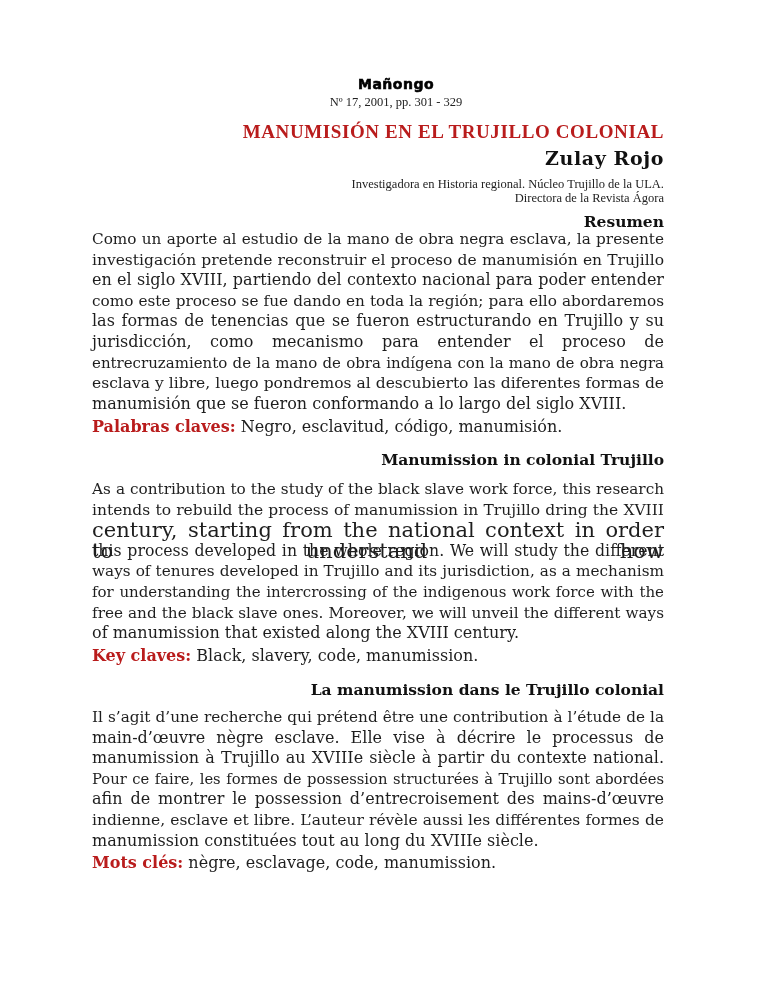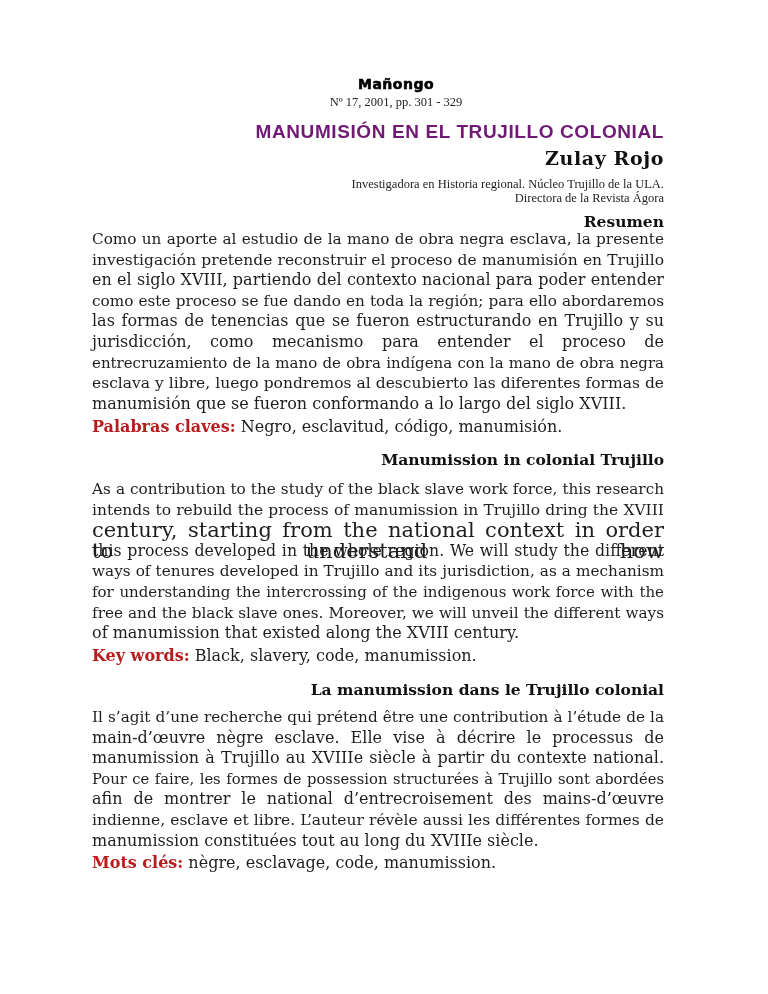--- a/index.html
+++ b/index.html
@@ -5,22 +5,22 @@
   html, body { margin: 0; padding: 0; background: #ffffff; }
   body { width: 768px; height: 994px; position: relative; overflow: hidden;
          font-family: "DejaVu Serif", "Liberation Serif", serif; color: #1a1a1a; }
   .page { position: absolute; left: 0; top: 0; width: 768px; height: 994px; }
 
   .journal { position: absolute; left: 12px; width: 768px; text-align: center; }
   .journal-logo { top: 76px; font-family: "DejaVu Sans", sans-serif; font-weight: 900;
                   font-size: 14px; letter-spacing: 0.5px; color: #000; -webkit-text-stroke: 0.6px #000; }
   .journal-ref { top: 95px; font-family: "Liberation Serif", serif; font-size: 12.5px; color: #222; }
 
-  .title { position: absolute; right: 104px; top: 121px; font-family: Liberation Sans, sans-serif;
-           font-weight: bold; font-size: 19px; letter-spacing: 0.6px; color: #701a75; white-space: nowrap; }
+  .title { position: absolute; right: 104px; top: 121px; font-family: Liberation Serif, serif;
+           font-weight: bold; font-size: 19px; letter-spacing: 0.6px; color: #b91c1c; white-space: nowrap; }
   .author { position: absolute; right: 104px; top: 147px; font-family: "DejaVu Serif", serif;
             font-weight: bold; font-size: 19px; letter-spacing: 0.6px; color: #111; white-space: nowrap; }
   .affil { position: absolute; right: 104px; font-family: "Liberation Serif", serif;
            font-size: 12.5px; color: #222; white-space: nowrap; }
   .affil-1 { top: 177px; }
   .affil-2 { top: 191px; margin-left: 8px; }
 
   .heading { position: absolute; right: 104px; font-family: "DejaVu Serif", serif; font-weight: bold;
              font-size: 15.5px; color: #111; white-space: nowrap; }
 
@@ -67,27 +67,27 @@
   <div class="abstract" style="top:479px;">
     <span class="ln"><span class="ln-inner" style="white-space: normal; width: 572px; font-size: 15.25px;">As a contribution to the study of the black slave work force, this research</span></span>
     <span class="ln"><span class="ln-inner" style="white-space: normal; width: 572px; font-size: 15.5px;">intends to rebuild the process of manumission in Trujillo dring the XVIII</span></span>
     <span class="ln"><span class="ln-inner" style="white-space: normal; width: 572px; font-size: 21px;">century, starting from the national context in order to understand how</span></span>
     <span class="ln"><span class="ln-inner" style="white-space: normal; width: 572px; font-size: 15.75px;">this process developed in the whole region. We will study the different</span></span>
     <span class="ln"><span class="ln-inner" style="white-space: normal; width: 572px; font-size: 15.25px;">ways of tenures developed in Trujillo and its jurisdiction, as a mechanism</span></span>
     <span class="ln"><span class="ln-inner" style="white-space: normal; width: 572px; font-size: 15px;">for understanding the intercrossing of the indigenous work force with the</span></span>
     <span class="ln"><span class="ln-inner" style="white-space: normal; width: 572px; font-size: 15.25px;">free and the black slave ones. Moreover, we will unveil the different ways</span></span>
     <span class="ln last"><span class="ln-inner" style="white-space: normal; width: 572px;">of manumission that existed along the XVIII century.</span></span>
   </div>
-  <div class="keywords" style="top:646px;"><b>Key words:</b> <span>Black, slavery, code, manumission.</span></div>
+  <div class="keywords" style="top:646px;"><b>Key claves:</b> <span>Black, slavery, code, manumission.</span></div>
 
   <div class="heading" style="top:680px;">La manumission dans le Trujillo colonial</div>
   <div class="abstract" style="top:707px;">
     <span class="ln"><span class="ln-inner" style="white-space: normal; width: 572px; font-size: 15.25px;">Il s’agit d’une recherche qui prétend être une contribution à l’étude de la</span></span>
     <span class="ln"><span class="ln-inner" style="white-space: normal; width: 572px;">main-d’œuvre nègre esclave. Elle vise à décrire le processus de</span></span>
     <span class="ln"><span class="ln-inner" style="white-space: normal; width: 572px;">manumission à Trujillo au XVIIIe siècle à partir du contexte national.</span></span>
     <span class="ln"><span class="ln-inner" style="white-space: normal; width: 572px; font-size: 14.75px;">Pour ce faire, les formes de possession structurées à Trujillo sont abordées</span></span>
-    <span class="ln"><span class="ln-inner" style="white-space: normal; width: 572px;">afin de montrer le national d’entrecroisement des mains-d’œuvre</span></span>
+    <span class="ln"><span class="ln-inner" style="white-space: normal; width: 572px;">afin de montrer le possession d’entrecroisement des mains-d’œuvre</span></span>
     <span class="ln"><span class="ln-inner" style="white-space: normal; width: 572px; font-size: 15.5px;">indienne, esclave et libre. L’auteur révèle aussi les différentes formes de</span></span>
     <span class="ln last"><span class="ln-inner" style="white-space: normal; width: 572px;">manumission constituées tout au long du XVIIIe siècle.</span></span>
   </div>
   <div class="keywords" style="top:853px;"><b>Mots clés:</b> <span>nègre, esclavage, code, manumission.</span></div>
 
 </div>
 
 </body></html>

